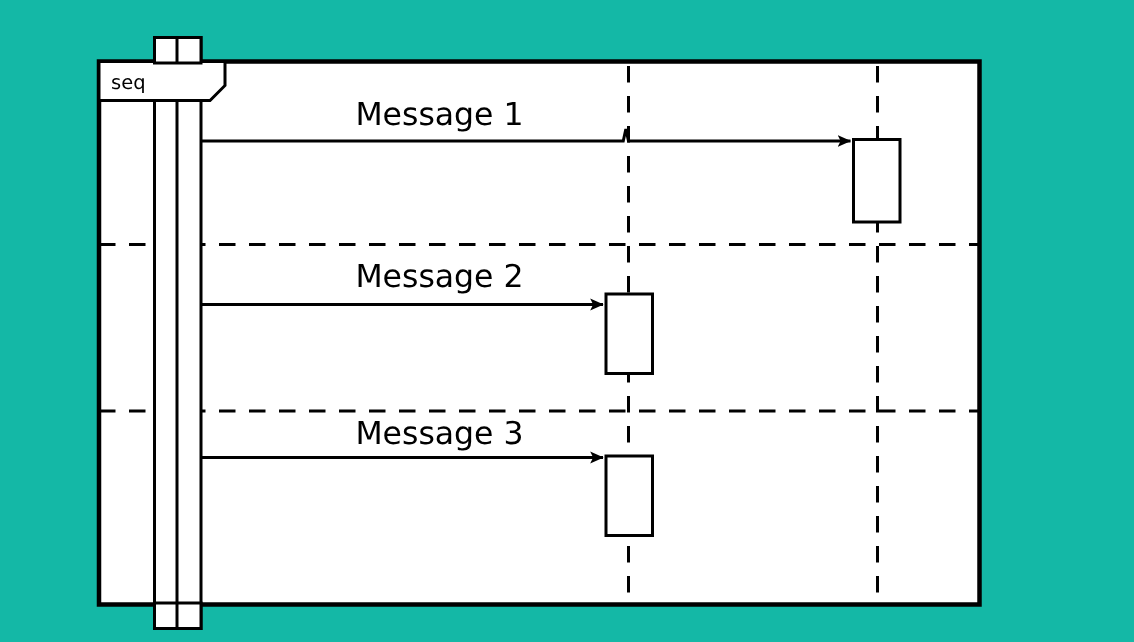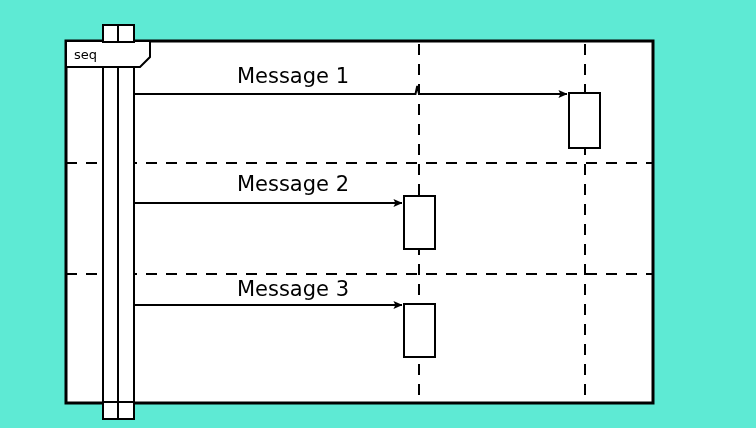--- a/index.html
+++ b/index.html
@@ -9,21 +9,21 @@
     background: #ffffff;
   }
   body {
     font-family: "DejaVu Sans", sans-serif;
     -webkit-font-smoothing: antialiased;
   }
   #canvas {
     position: relative;
     width: 756px;
     height: 428px;
-    background: #5eead4;
+    background: #14b8a6;
     overflow: hidden;
   }
   #diagram-svg {
     position: absolute;
     left: 0;
     top: 0;
     width: 756px;
     height: 428px;
     display: block;
   }

